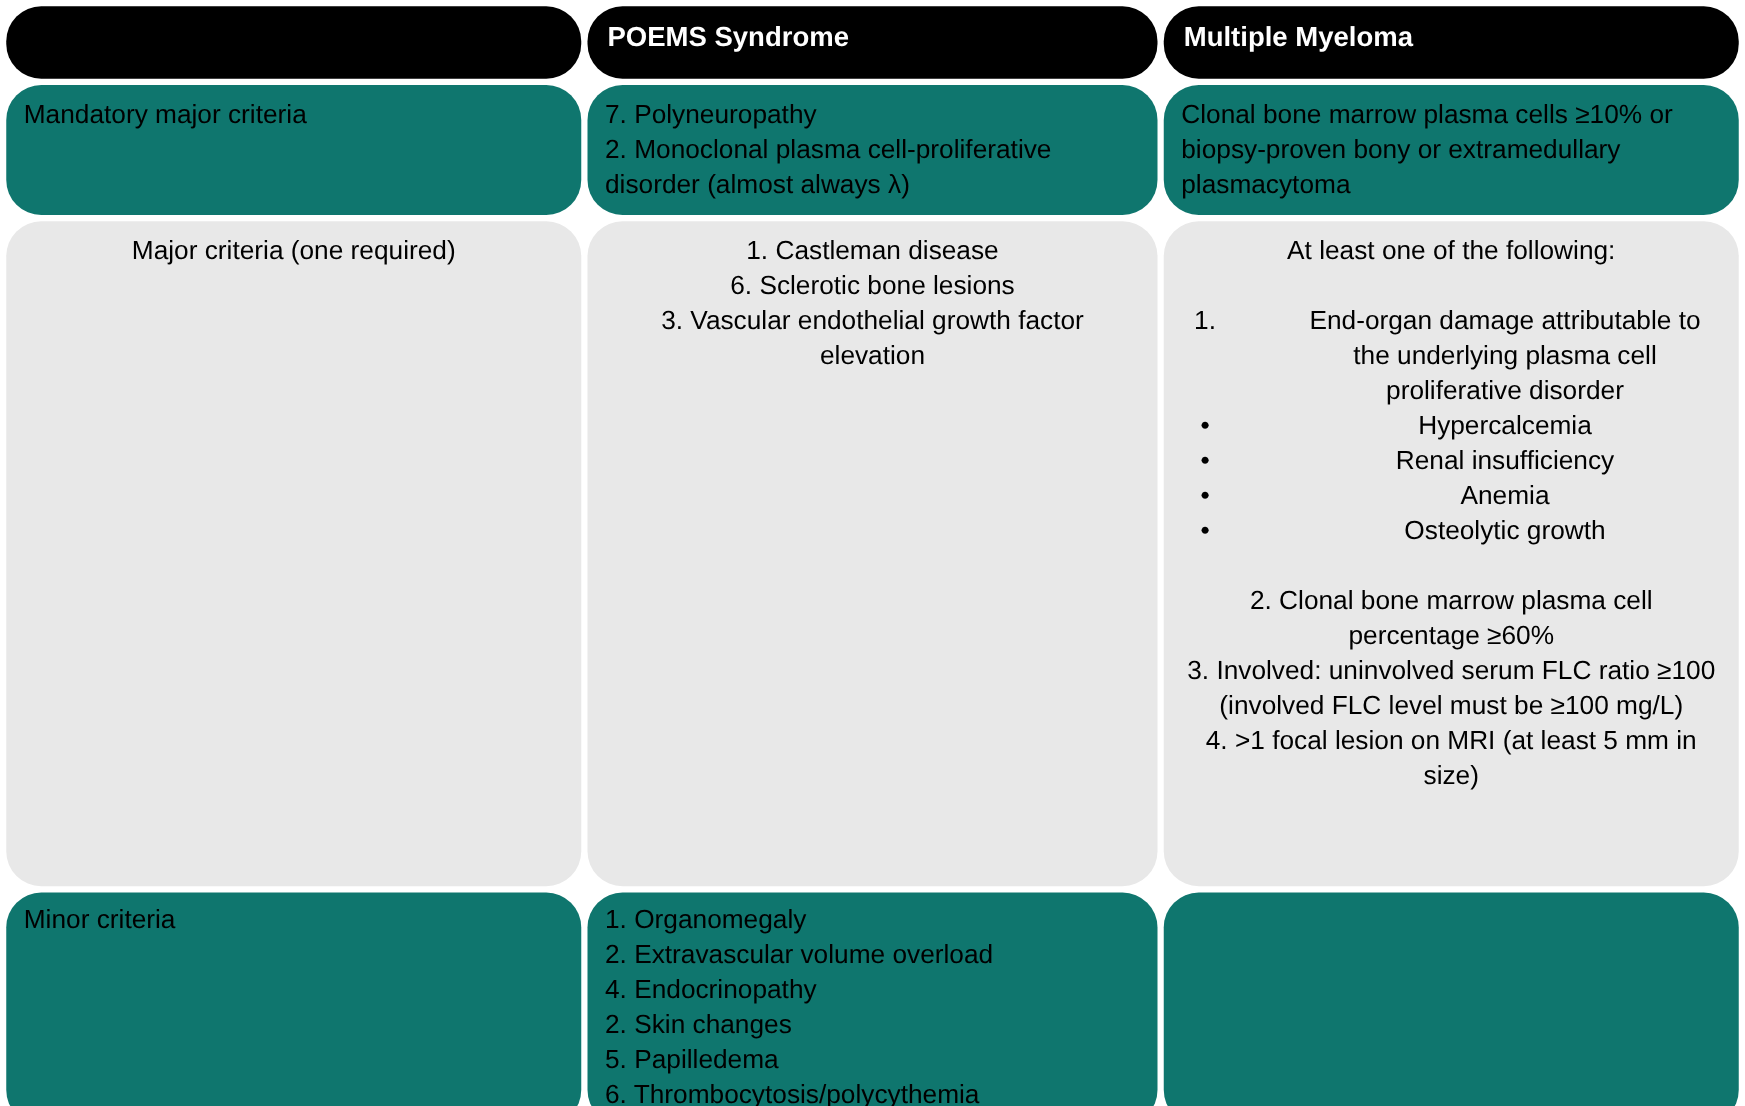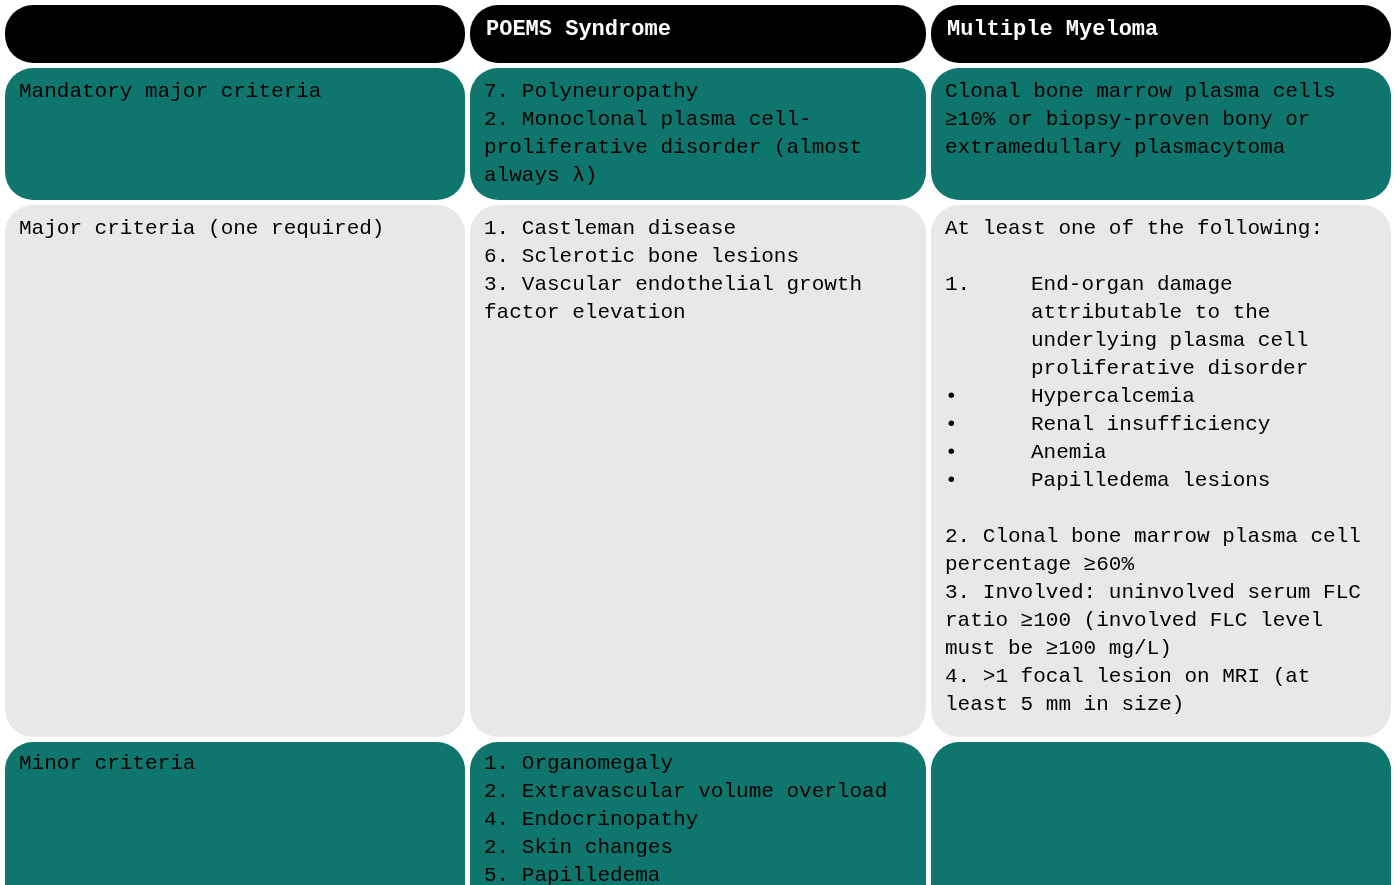--- a/index.html
+++ b/index.html
@@ -11,39 +11,39 @@
   table.criteria {
     border-collapse: separate;
     border-spacing: 5px;
     table-layout: fixed;
     width: 1396px;
   }
   th, td {
     box-sizing: border-box;
     vertical-align: top;
     padding: 10px 14px;
-    font-family: Liberation Mono, monospace;
+    font-family: Liberation Sans, sans-serif;
     font-size: 21px;
     line-height: 28px;
     color: #000000;
     overflow: hidden;
     text-align: left;
     border-radius: 28px;
   }
   tr.header-row th {
     background: #000000;
     color: #ffffff;
     font-size: 22px;
     font-weight: bold;
     height: 58px;
     padding-top: 11px;
     padding-left: 16px;
   }
   tr.row-dark td  { background: #0f766e; }
-  tr.row-light td { background: #e8e8e8; }
+  tr.row-light td { background: #e8e8e8; text-align: center; }
   tr.row-mandatory td { height: 93px; }
   tr.row-major td     { height: 532px; }
   tr.row-minor td     { height: 177px; padding-top: 8px; }
   .spacer { height: 28px; }
   .hang { display: flex; }
   .hang .marker { flex: 0 0 38px; }
   .hang .htext  { flex: 1 1 auto; margin-left: 48px; }
 </style>
 </head>
 <body>
@@ -95,21 +95,21 @@
         <div class="hang">
           <span class="marker">•</span>
           <span class="htext">Renal insufficiency</span>
         </div>
         <div class="hang">
           <span class="marker">•</span>
           <span class="htext">Anemia</span>
         </div>
         <div class="hang">
           <span class="marker">•</span>
-          <span class="htext">Papilledema lesions</span>
+          <span class="htext">Osteolytic growth</span>
         </div>
         <div class="spacer"></div>
         <div>2. Clonal bone marrow plasma cell percentage ≥60%</div>
         <div>3. Involved: uninvolved serum FLC ratio ≥100 (involved FLC level must be ≥100 mg/L)</div>
         <div>4. &gt;1 focal lesion on MRI (at least 5 mm in size)</div>
       </td>
     </tr>
 
     <tr class="row-dark row-minor">
       <td>Minor criteria</td>

